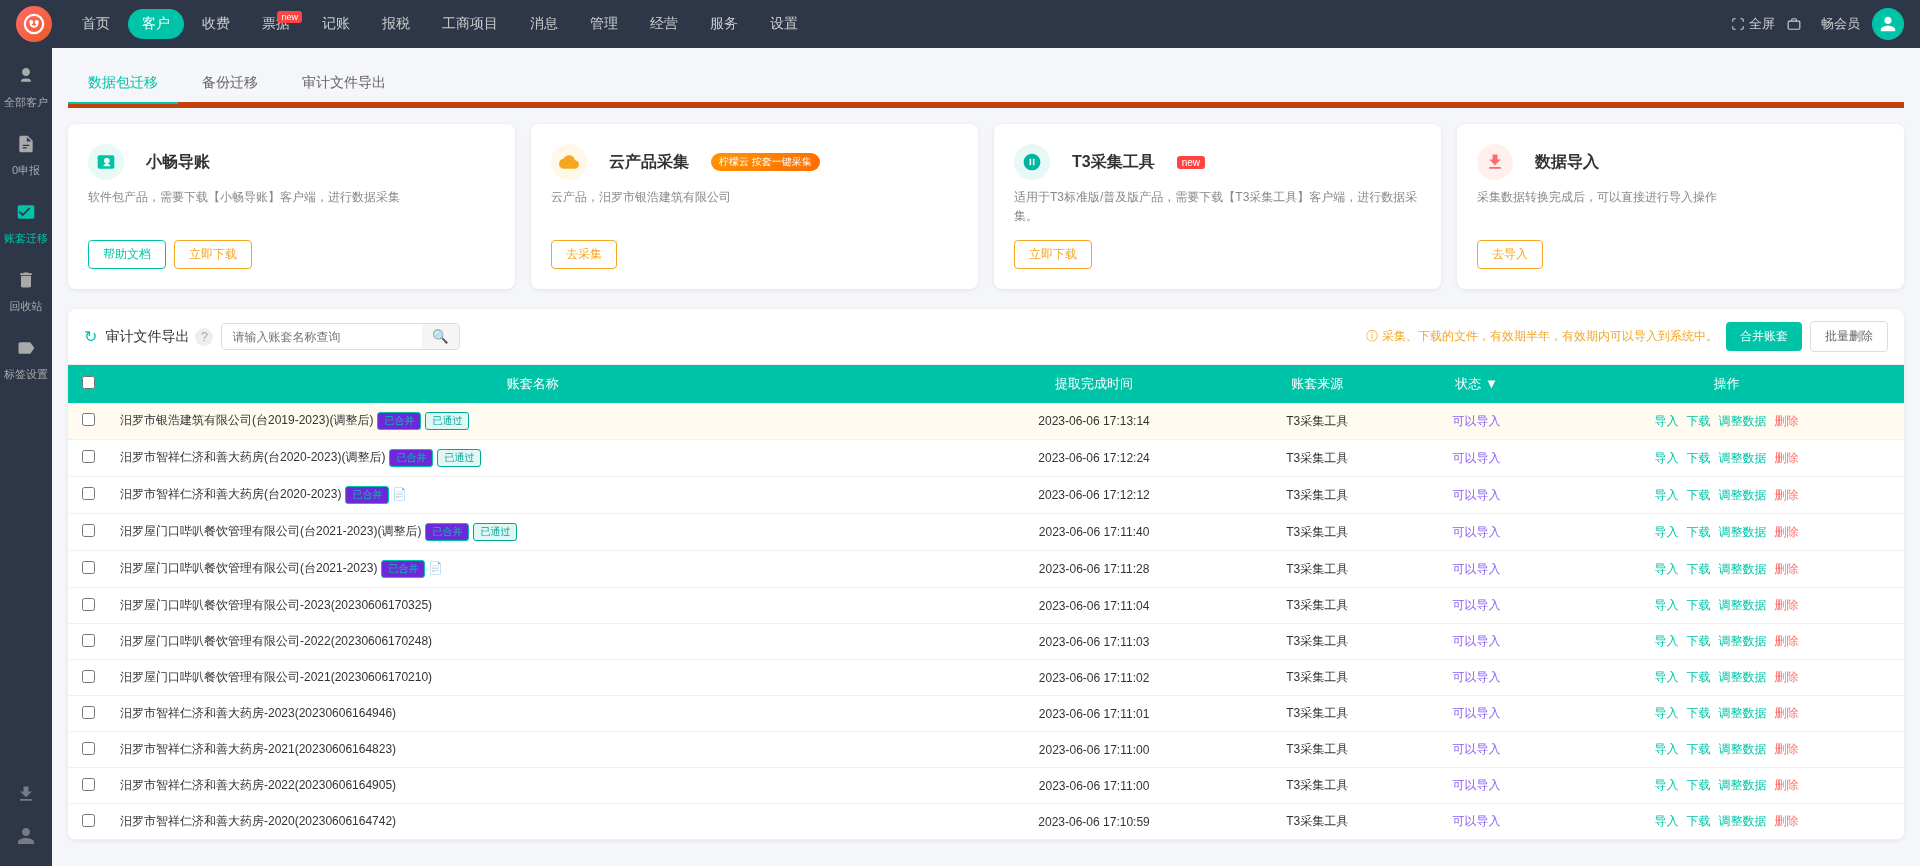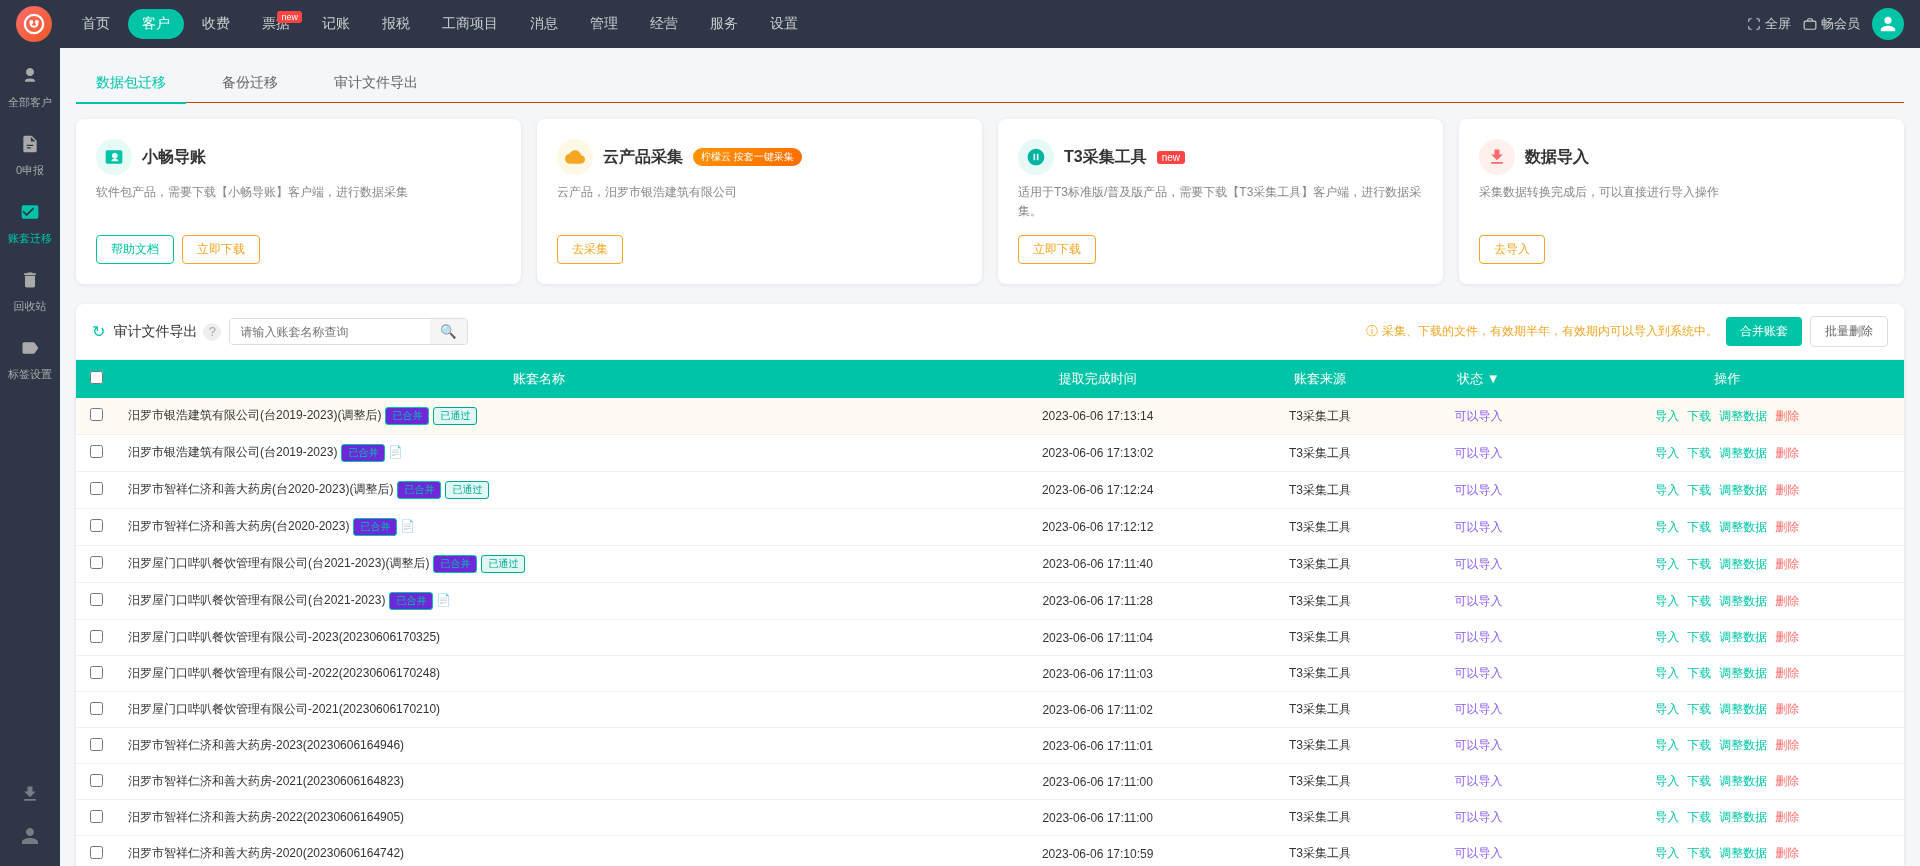--- a/index.html
+++ b/index.html
@@ -14,38 +14,38 @@
     .nav-item.active { background: #00c4a7; color: white; border-radius: 20px; }
     .nav-item .new-badge { background: #ff4444; color: white; font-size: 9px; padding: 1px 4px; border-radius: 3px; position: absolute; top: 2px; right: 2px; }
     .nav-right { display: flex; align-items: center; gap: 12px; color: #ccc; font-size: 13px; }
     .nav-right span { cursor: pointer; }
     .user-avatar { width: 32px; height: 32px; border-radius: 50%; background: #00c4a7; display: flex; align-items: center; justify-content: center; color: white; }
 
     
     .main-layout { display: flex; flex: 1; overflow: hidden; }
 
     
-    .sidebar { width: 60px; background: #2d3748; display: flex; flex-direction: column; align-items: center; padding: 8px 0; gap: 4px; flex-shrink: 0; }
+    .sidebar { width: 52px; background: #2d3748; display: flex; flex-direction: column; align-items: center; padding: 8px 0; gap: 4px; flex-shrink: 0; }
     .sidebar-item { display: flex; flex-direction: column; align-items: center; padding: 10px 6px; color: #aaa; cursor: pointer; border-radius: 4px; width: 58px; font-size: 11px; gap: 4px; }
     .sidebar-item .icon { font-size: 18px; }
     .sidebar-item.active { color: #00c4a7; }
     .sidebar-bottom { margin-top: auto; }
 
     
     .content { flex: 1; background: #f5f6fa; overflow: auto; padding: 16px; }
 
     
-    .tabs { display: flex; gap: 16px; margin-bottom: 16px; border-bottom: 1px solid #c2410c; }
+    .tabs { display: flex; gap: 4px; margin-bottom: 16px; border-bottom: 6px solid #c2410c; }
     .tab { padding: 10px 20px; cursor: pointer; color: #666; font-size: 14px; border-bottom: 2px solid transparent; margin-bottom: -2px; }
     .tab.active { color: #00c4a7; border-bottom-color: #00c4a7; font-weight: 500; }
 
     
     .cards-row { display: grid; grid-template-columns: repeat(4, 1fr); gap: 16px; margin-bottom: 20px; }
     .card { background: white; border-radius: 8px; padding: 20px; box-shadow: 0 1px 4px rgba(0,0,0,0.08); }
-    .card-header { display: flex; align-items: center; gap: 10px; margin-bottom: 8px; }
+    .card-header { display: flex; align-items: center; gap: 22px; margin-bottom: 8px; }
     .card-icon { width: 36px; height: 36px; border-radius: 50%; display: flex; align-items: center; justify-content: center; font-size: 18px; flex-shrink: 0; }
     .card-icon.green { background: #e8faf6; color: #00c4a7; }
     .card-icon.orange { background: #fff8e6; color: #f5a623; }
     .card-icon.teal { background: #e6f9f7; color: #00b5a0; }
     .card-icon.red { background: #fff0ee; color: #ff6b6b; }
     .card-title { font-size: 16px; font-weight: 600; color: #333; }
     .card-desc { color: #888; font-size: 12px; line-height: 1.6; margin-bottom: 12px; min-height: 40px; }
     .card-actions { display: flex; gap: 8px; align-items: center; }
     .btn-outline { border: 1px solid #f5a623; color: #f5a623; padding: 5px 14px; border-radius: 4px; background: white; cursor: pointer; font-size: 12px; }
     .btn-outline.green { border-color: #00c4a7; color: #00c4a7; }
@@ -121,21 +121,21 @@
     <div class="nav-item">服务</div>
     <div class="nav-item">设置</div>
   </div>
   <div class="nav-right">
     <span style="display:flex;align-items:center;gap:4px;">
       <svg width="14" height="14" viewBox="0 0 24 24" fill="none" stroke="currentColor" stroke-width="2">
           <path d="M8 3H5a2 2 0 0 0-2 2v3m18 0V5a2 2 0 0 0-2-2h-3m0 18h3a2 2 0 0 0 2-2v-3M3 16v3a2 2 0 0 0 2 2h3"></path>
         </svg>
       <span>全屏</span>
     </span>
-    <span style="display:flex;align-items:center;gap:4px;">
+    <span style="display:flex;align-items:center;gap:20px;">
       <svg width="14" height="14" viewBox="0 0 24 24" fill="none" stroke="currentColor" stroke-width="2">
           <rect x="2" y="7" width="20" height="14" rx="2"></rect>
           <path d="M16 7V5a2 2 0 0 0-2-2h-4a2 2 0 0 0-2 2v2"></path>
         </svg>
       <span>畅会员</span>
     </span>
     <div class="user-avatar">
       <svg width="18" height="18" viewBox="0 0 24 24" fill="white">
           <path d="M12 12c2.7 0 4.8-2.1 4.8-4.8S14.7 2.4 12 2.4 7.2 4.5 7.2 7.2 9.3 12 12 12zm0 2.4c-3.2 0-9.6 1.6-9.6 4.8v2.4h19.2v-2.4c0-3.2-6.4-4.8-9.6-4.8z"></path>
         </svg>
@@ -318,28 +318,20 @@
         <tr class="highlighted">
               <td class="checkbox-cell"><input type="checkbox" style=""></td>
               <td class="td-name">汨罗市银浩建筑有限公司(台2019-2023)(调整后)<span class="tag-small tag-green">已合并</span><span class="tag-small tag-teal">已通过</span></td>
               <td class="td-center">2023-06-06 17:13:14</td>
               <td class="td-center">T3采集工具</td>
               <td class="td-status">可以导入</td>
               <td class="td-actions"><span class="action-link">导入</span><span class="action-link">下载</span><span class="action-link">调整数据</span><span class="action-link delete">删除</span></td>
             </tr>
             <tr>
               <td class="checkbox-cell"><input type="checkbox" style=""></td>
-              <td class="td-name">汨罗市银浩建筑有限公司(台2019-2023)<span class="tag-small tag-green">已合并</span> <span class="file-icon">📄</span></td>
-              <td class="td-center">2023-06-06 17:13:02</td>
-              <td class="td-center">T3采集工具</td>
-              <td class="td-status">可以导入</td>
-              <td class="td-actions"><span class="action-link">导入</span><span class="action-link">下载</span><span class="action-link">调整数据</span><span class="action-link delete">删除</span></td>
-            </tr>
-            <tr>
-              <td class="checkbox-cell"><input type="checkbox" style=""></td>
               <td class="td-name">汨罗市智祥仁济和善大药房(台2020-2023)(调整后)<span class="tag-small tag-green">已合并</span><span class="tag-small tag-teal">已通过</span></td>
               <td class="td-center">2023-06-06 17:12:24</td>
               <td class="td-center">T3采集工具</td>
               <td class="td-status">可以导入</td>
               <td class="td-actions"><span class="action-link">导入</span><span class="action-link">下载</span><span class="action-link">调整数据</span><span class="action-link delete">删除</span></td>
             </tr>
             <tr>
               <td class="checkbox-cell"><input type="checkbox" style=""></td>
               <td class="td-name">汨罗市智祥仁济和善大药房(台2020-2023)<span class="tag-small tag-green">已合并</span> <span class="file-icon">📄</span></td>
               <td class="td-center">2023-06-06 17:12:12</td>

